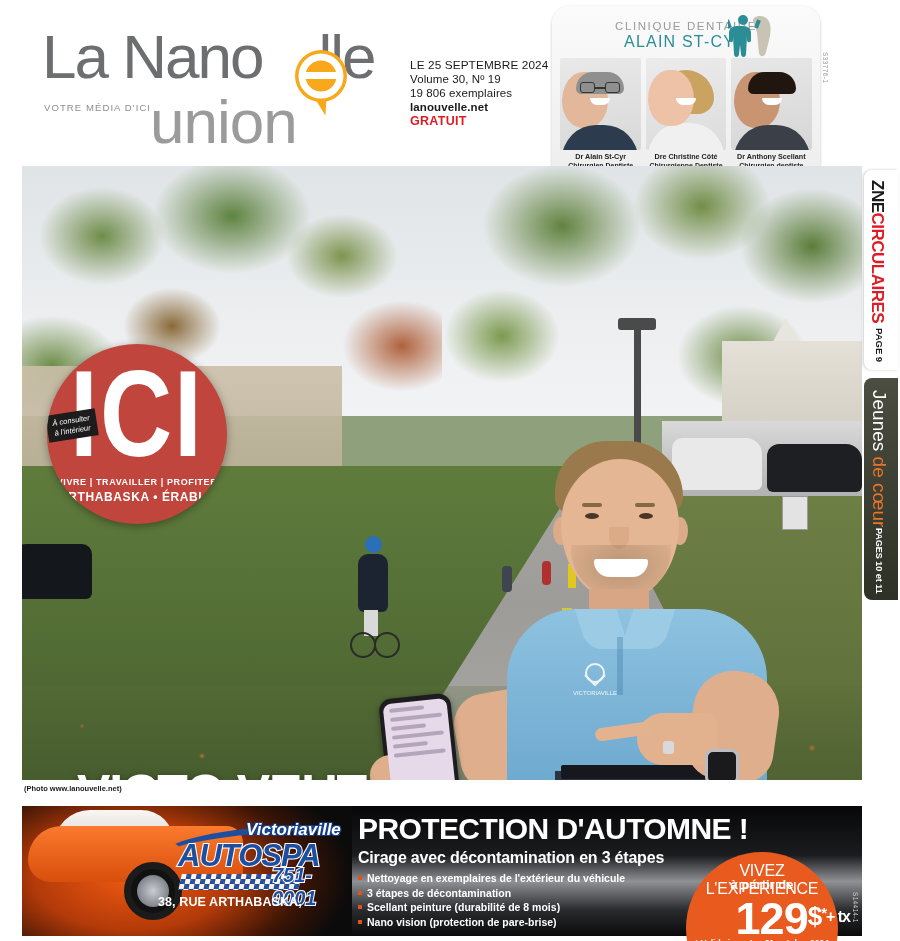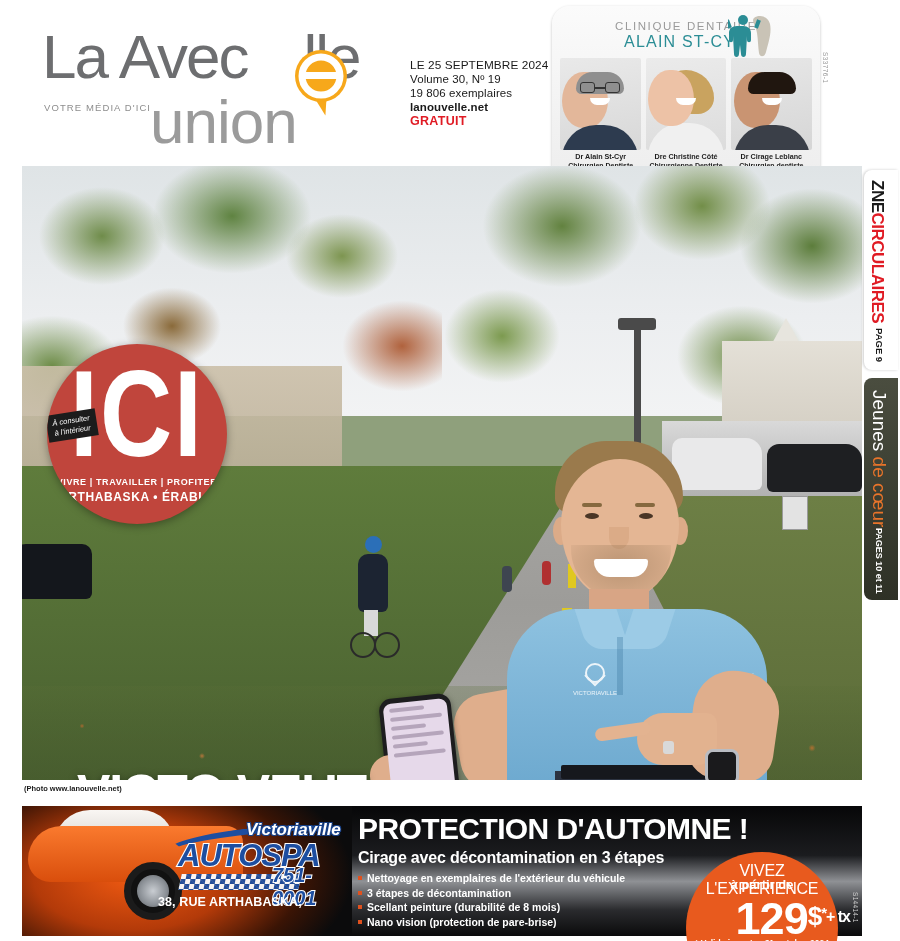--- a/index.html
+++ b/index.html
@@ -286,21 +286,21 @@
   .ba-code { position: absolute; left: 852px; top: 892px; writing-mode: vertical-rl; font-size: 6.5px; color: #cfcfcf; letter-spacing: .3px; }
 </style>
 </head>
 <body>
 
 <div class="page">
 
   <div class="masthead">
 
     <div class="logo-block">
-      <div class="logo-line1"><span>La Avec</span><span style="padding-left:56px">lle</span></div>
+      <div class="logo-line1"><span>La Nano</span><span style="padding-left:56px">lle</span></div>
       <div class="bubble-e">
         <div class="tail"></div>
         <div class="circ"></div>
         <svg width="52" height="52" style="position:absolute;left:0;top:0">
           <circle cx="26" cy="26" r="19" fill="none" stroke="#ffffff" stroke-width="7"></circle>
           <rect x="8" y="22" width="37" height="7" fill="#ffffff"></rect>
         </svg>
       </div>
       <div class="logo-line2">union</div>
       <div class="logo-tagline">VOTRE MÉDIA D'ICI</div>
@@ -365,21 +365,21 @@
     <div class="dental-names">
       <div class="dn">
         <div class="n1">Dr Alain St-Cyr</div>
         <div class="n2">Chirurgien Dentiste</div>
       </div>
       <div class="dn">
         <div class="n1">Dre Christine Côté</div>
         <div class="n2">Chirurgienne Dentiste</div>
       </div>
       <div class="dn">
-        <div class="n1">Dr Cirage Leblanc</div>
+        <div class="n1">Dr Anthony Scellant</div>
         <div class="n2">Chirurgien dentiste</div>
       </div>
     </div>
 
     <div class="dental-bar">
       <div class="addr">171, Notre-Dame Est, suite 70 VICTORIAVILLE Mail face au Carré 150</div>
       <div class="tel">819 758-8004</div>
     </div>
   </div>
   <div class="ad-code-v">S33776-1</div>

